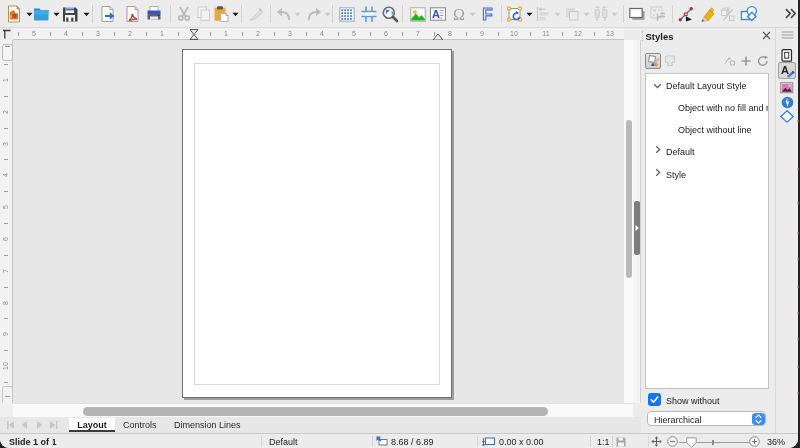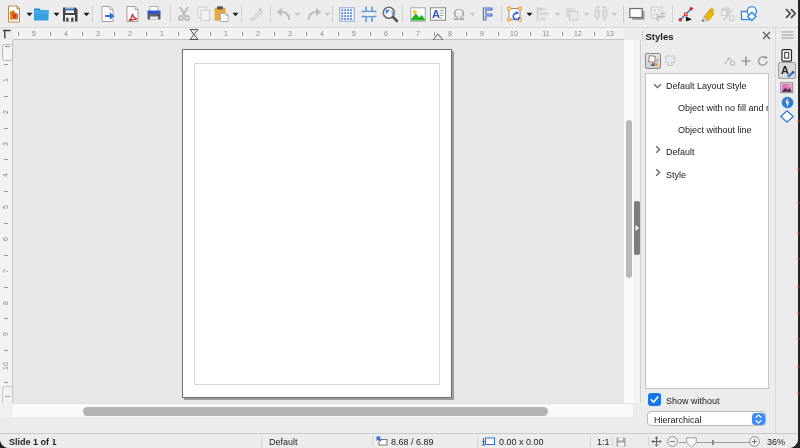--- a/index.html
+++ b/index.html
@@ -313,20 +313,35 @@
 <div class="abs" style="left:624px;top:40px;width:9px;height:363px;background:#fafafa"></div>
 <div class="abs" style="left:625.5px;top:120px;width:6px;height:158px;background:#b9b9b9;border-radius:3px"></div>
 <div class="abs" style="left:633px;top:40px;width:8px;height:363px;background:#f4f4f4;border-right:1px solid #d0d0d0"></div>
 <div class="abs" style="left:633.5px;top:201px;width:6px;height:54px;background:#7d7d7d;border-radius:2px"></div>
 <svg class="abs" style="left:634px;top:224px" width="6" height="8" viewBox="0 0 6 8">
       <path d="M1.5 1 L5 4 L1.5 7 z" fill="#fff"></path>
     </svg>
 <div class="abs" style="left:0;top:403px;width:633px;height:14px;background:#fafafa;border-top:1px solid #e2e2e2"></div>
 <div class="abs" style="left:0;top:403px;width:13px;height:14px;background:#f0f0f0"></div>
 <div class="abs" style="left:83px;top:406.5px;width:465px;height:9px;background:#b4b4b4;border-radius:4.5px"></div>
+<div class="abs" style="left:0;top:417px;width:641px;height:16px;background:#e7e7e7">
+<svg class="abs" style="left:6px;top:4px" width="52" height="8" viewBox="0 0 52 8">
+<g fill="#c6c6c6">
+          <path d="M1 0v8h1.5V0z M8 0v8L2.5 4z"></path>
+          <path d="M21 0v8L15.5 4z"></path>
+          <path d="M31 0v8L36.5 4z"></path>
+          <path d="M44 0v8L49.5 4z M50 0v8h1.5V0z"></path>
+        </g>
+      </svg>
+<div class="abs" style="left:69px;top:1px;width:46px;height:13px;background:#fff"></div>
+<div class="abs" style="left:69px;top:13px;width:46px;height:2px;background:#3c3c3c"></div>
+<div class="abs" style="left:69px;top:3px;width:46px;text-align:center;font-size:9px;font-weight:bold;color:#1a1a1a">Layout</div>
+<div class="abs" style="left:123px;top:3px;font-size:9px;color:#2b2b2b;white-space:nowrap">Controls</div>
+<div class="abs" style="left:174px;top:3px;font-size:9px;color:#2b2b2b;white-space:nowrap">Dimension Lines</div>
+</div>
 <div class="abs" style="left:641px;top:28px;width:134px;height:405px;background:#ececec">
 <div class="abs" style="left:0.5px;top:3px;width:2px;height:10px;border-left:1.5px dotted #bcbcbc"></div>
 <div class="abs" style="left:4.5px;top:3px;font-size:9.5px;font-weight:bold;color:#1a1a1a">Styles</div>
 <svg class="abs" style="left:121px;top:3px" width="9" height="9" viewBox="0 0 9 9">
         <path d="M1 1l7 7M8 1l-7 7" stroke="#555" stroke-width="1.1"></path>
       </svg>
 <div class="abs" style="left:4px;top:25px;width:16px;height:16px;background:linear-gradient(#e6e6e6,#cfcfcf);border:1px solid #8a8a8a;border-radius:2px"></div>
 <svg class="abs" style="left:6px;top:27px" width="12" height="12" viewBox="0 0 12 12">
         <rect x="2" y="1" width="6" height="6" transform="rotate(8 5 4)" fill="#fff" stroke="#888"></rect>
 <path d="M4 11a3.4 3.4 0 0 1 6.8 0z" fill="#e8962e"></path>

